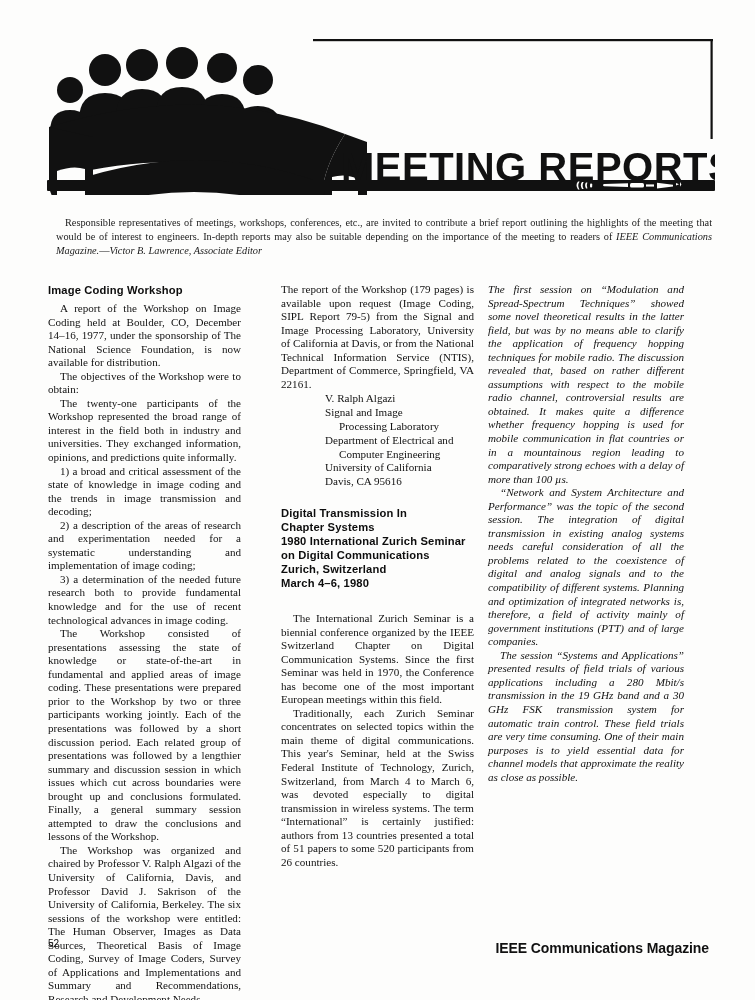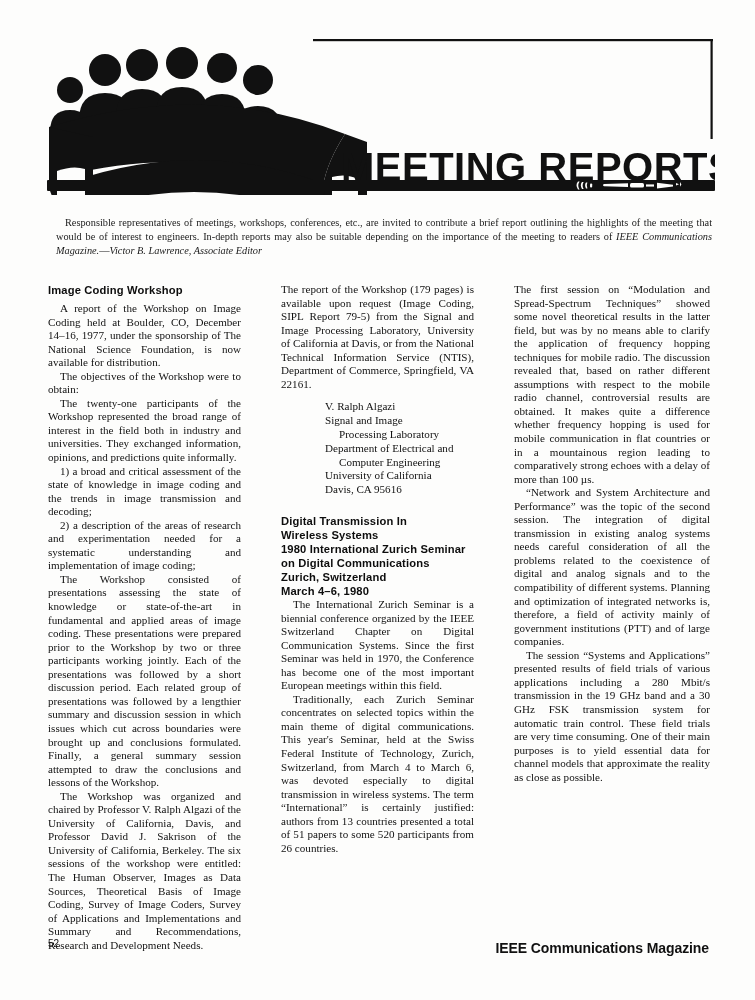--- a/index.html
+++ b/index.html
@@ -79,46 +79,46 @@
     top: 0;
     width: 193px;
     font-size: 11.1px;
     line-height: 13.55px;
     text-align: justify;
     color: #111111;
     font-family: "Liberation Serif", serif;
   }
   .col-1 { left: 0px; }
   .col-2 { left: 233px; }
-  .col-3 { left: 466px; width: 196px; }
+  .col-3 { left: 440px; width: 196px; font-style: italic; }
 
   .col p {
     margin: 0;
     text-indent: 12px;
     text-align: justify;
   }
   .col p.noindent { text-indent: 0; }
 
   .art-title {
     font-family: "Liberation Sans", sans-serif;
     font-weight: bold;
     font-size: 11.2px;
     line-height: 14px;
     text-indent: 0;
     margin: 0 0 5px 0;
     letter-spacing: 0.15px;
     color: #0d0d0d;
   }
   .art-title.second {
     margin-top: 17px;
-    margin-bottom: 0;
+    margin-bottom: 22px;
   }
 
   .addr {
-    margin: 9px 0 0 0;
+    margin: 1px 0 0 0;
     text-indent: 0;
     padding-left: 44px;
     font-size: 11.1px;
     line-height: 13.8px;
     text-align: left;
   }
   .addr span { display: block; }
   .addr span.ind { padding-left: 14px; }
 
   
@@ -216,40 +216,41 @@
 
   <div class="cols">
 
     <div class="col col-1">
       <div class="art-title">Image Coding Workshop</div>
       <p>A report of the Workshop on Image Coding held at Boulder, CO, December 14–16, 1977, under the sponsorship of The National Science Foundation, is now available for distribution.</p>
       <p>The objectives of the Workshop were to obtain:</p>
       <p>The twenty-one participants of the Workshop represented the broad range of interest in the field both in industry and universities. They exchanged information, opinions, and predictions quite informally.</p>
       <p>1) a broad and critical assessment of the state of knowledge in image coding and the trends in image transmission and decoding;</p>
       <p>2) a description of the areas of research and experimentation needed for a systematic understanding and implementation of image coding;</p>
+      <p>3) a determination of the needed future research both to provide fundamental knowledge and for the use of recent technological advances in image coding.</p>
       <p>The Workshop consisted of presentations assessing the state of knowledge or state-of-the-art in fundamental and applied areas of image coding. These presentations were prepared prior to the Workshop by two or three participants working jointly. Each of the presentations was followed by a short discussion period. Each related group of presentations was followed by a lengthier summary and discussion session in which issues which cut across boundaries were brought up and conclusions formulated. Finally, a general summary session attempted to draw the conclusions and lessons of the Workshop.</p>
       <p>The Workshop was organized and chaired by Professor V. Ralph Algazi of the University of California, Davis, and Professor David J. Sakrison of the University of California, Berkeley. The six sessions of the workshop were entitled: The Human Observer, Images as Data Sources, Theoretical Basis of Image Coding, Survey of Image Coders, Survey of Applications and Implementations and Summary and Recommendations, Research and Development Needs.</p>
     </div>
 
     <div class="col col-2">
       <p class="noindent">The report of the Workshop (179 pages) is available upon request (Image Coding, SIPL Report 79-5) from the Signal and Image Processing Laboratory, University of California at Davis, or from the National Technical Information Service (NTIS), Department of Commerce, Springfield, VA 22161.</p>
 
       <div class="addr">
         <span>V. Ralph Algazi</span>
         <span>Signal and Image</span>
         <span class="ind">Processing Laboratory</span>
         <span>Department of Electrical and</span>
         <span class="ind">Computer Engineering</span>
         <span>University of California</span>
         <span>Davis, CA 95616</span>
       </div>
 
       <div class="art-title second">
         <div>Digital Transmission In</div>
-        <div>Wireless Systems</div>
+        <div>Chapter Systems</div>
         <div>1980 International Zurich Seminar</div>
         <div>on Digital Communications</div>
         <div>Zurich, Switzerland</div>
         <div>March 4–6, 1980</div>
       </div>
 
       <p>The International Zurich Seminar is a biennial conference organized by the IEEE Switzerland Chapter on Digital Communication Systems. Since the first Seminar was held in 1970, the Conference has become one of the most important European meetings within this field.</p>
       <p>Traditionally, each Zurich Seminar concentrates on selected topics within the main theme of digital communications. This year's Seminar, held at the Swiss Federal Institute of Technology, Zurich, Switzerland, from March 4 to March 6, was devoted especially to digital transmission in wireless systems. The term “International” is certainly justified: authors from 13 countries presented a total of 51 papers to some 520 participants from 26 countries.</p>
     </div>
 

